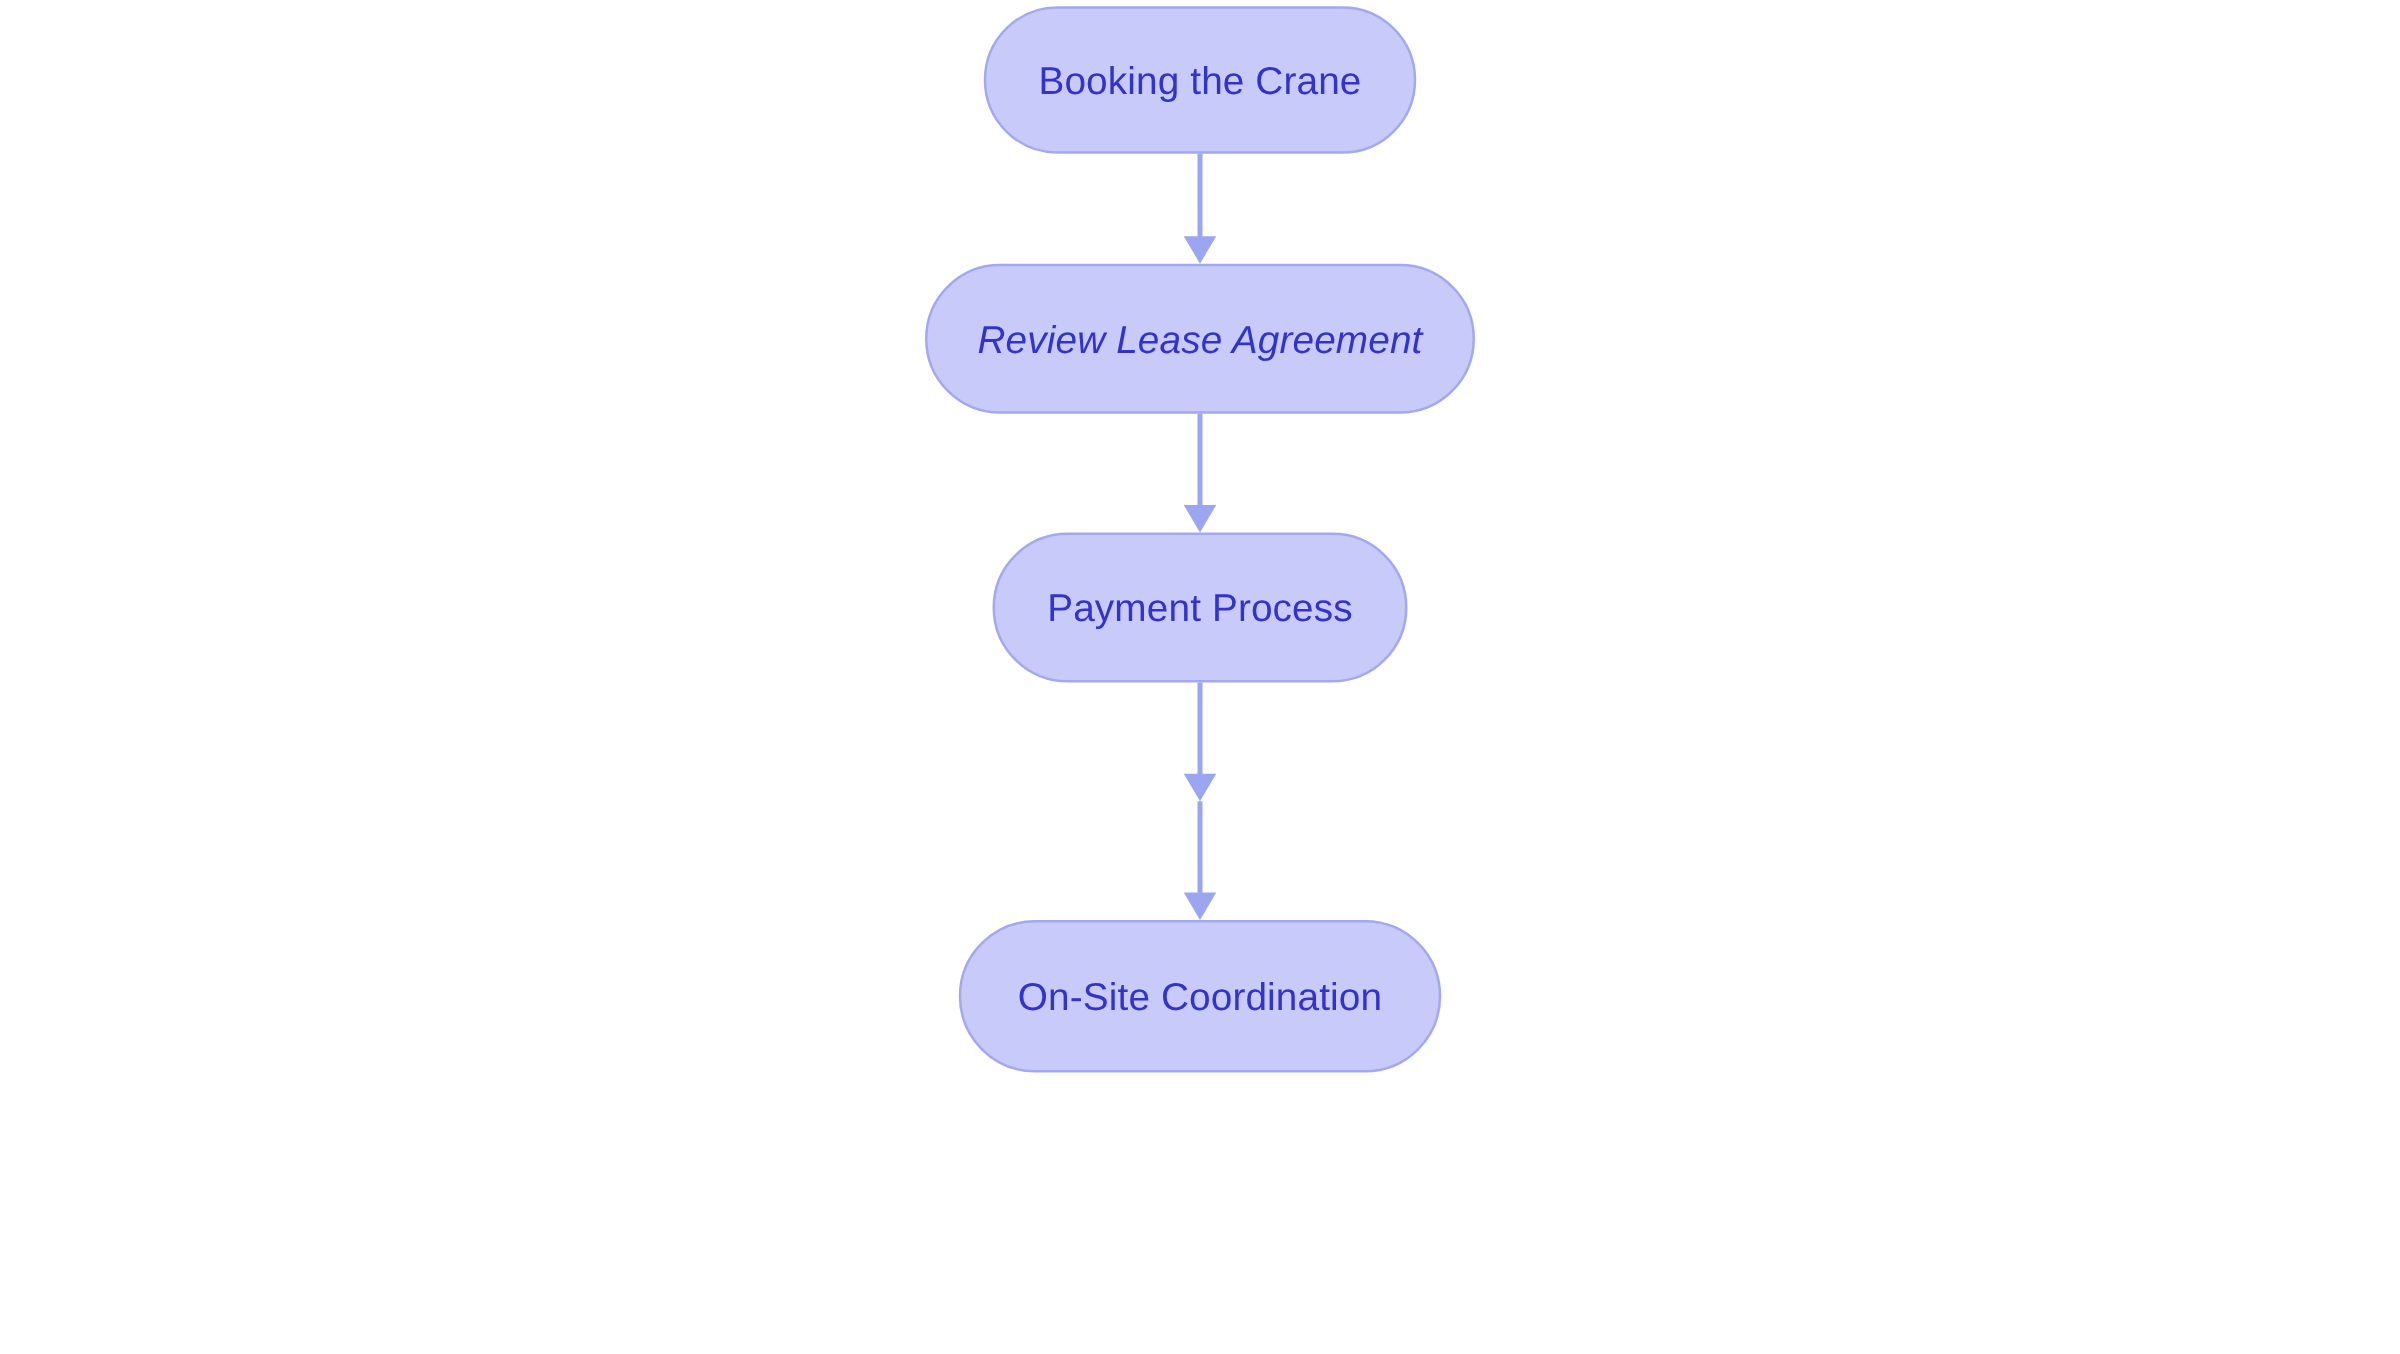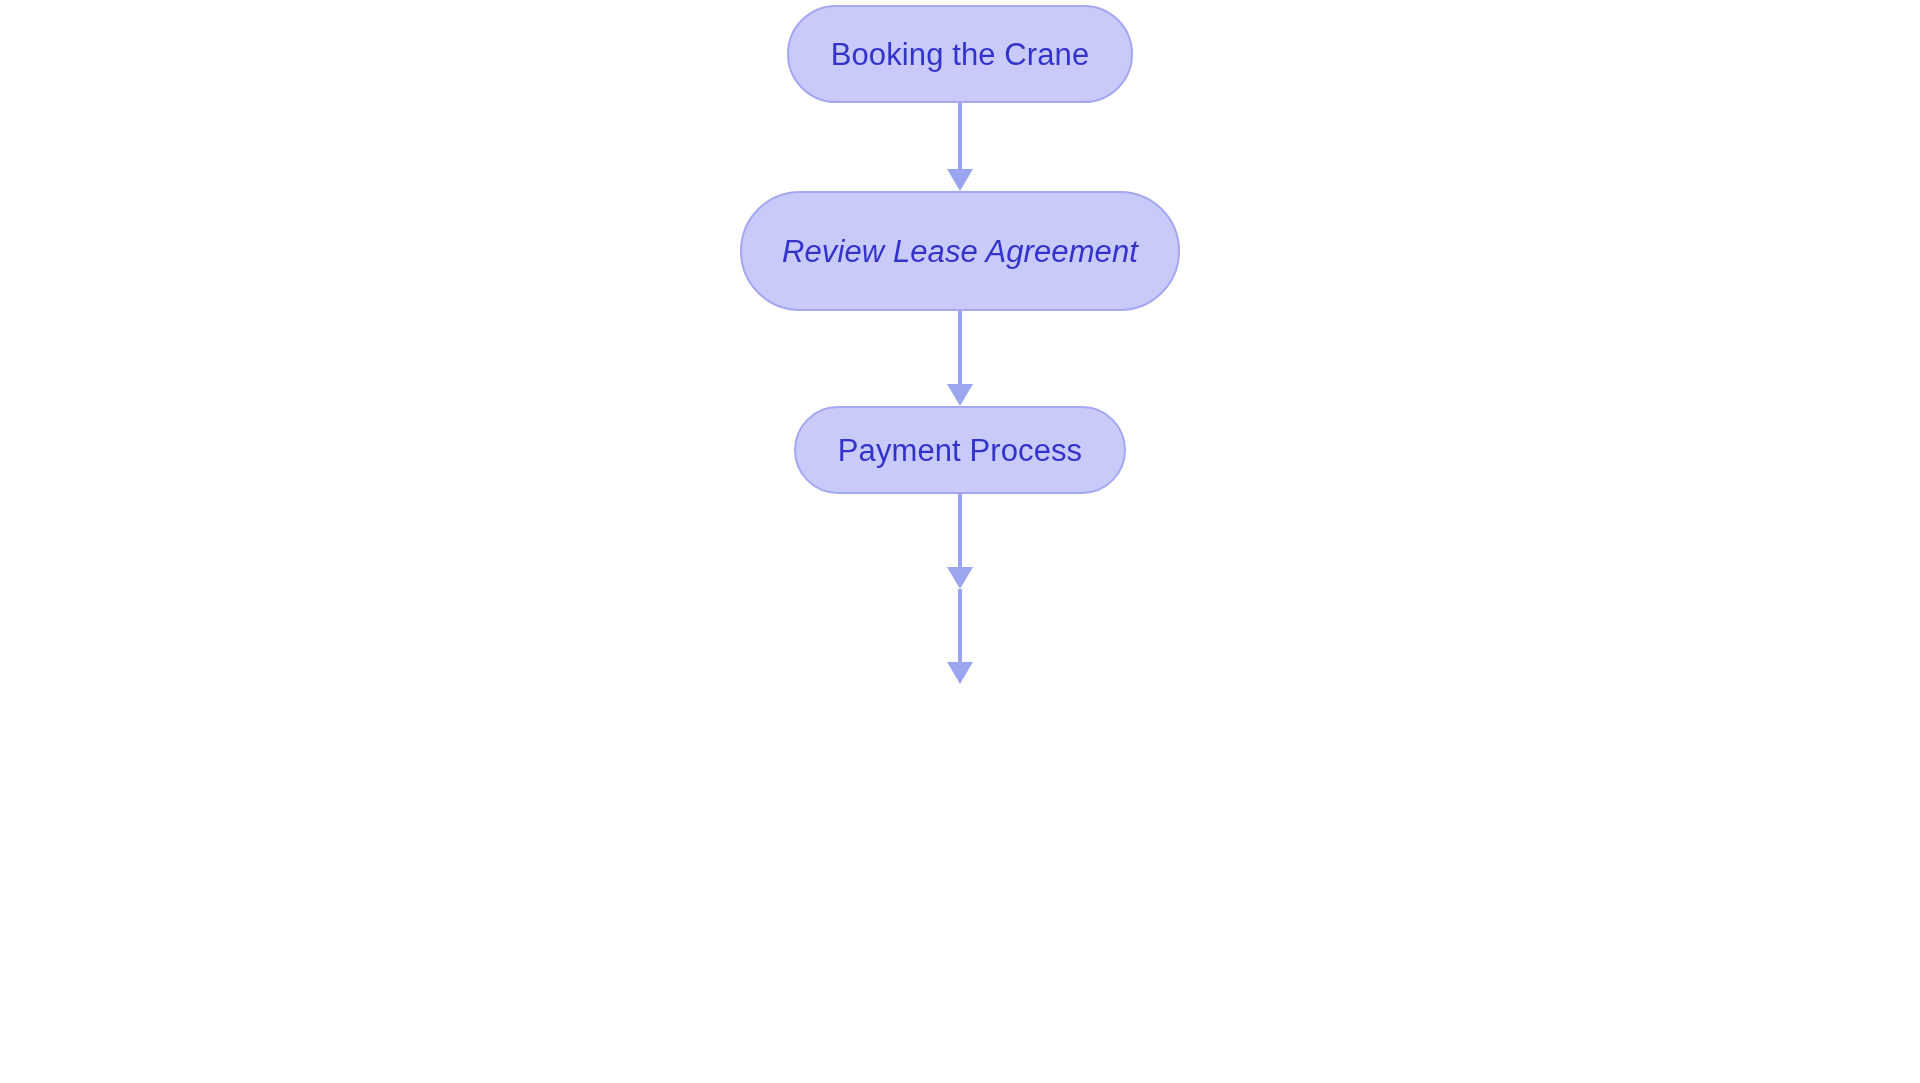--- a/index.html
+++ b/index.html
@@ -47,23 +47,23 @@
     color: #3333cc;
     font-family: "Liberation Sans", sans-serif;
     font-size: 31px;
     font-weight: 400;
     letter-spacing: 0.1px;
     white-space: nowrap;
     line-height: 1;
   }
 
   
-  .node-0 { width: 346px; height: 98px; margin-top: 5px; }
+  .node-0 { width: 346px; height: 118px; margin-top: 5px; }
   .node-1 { width: 440px; height: 120px; font-style: italic; }
-  .node-2 { width: 332px; height: 88px; justify-content: center; }
+  .node-2 { width: 332px; height: 120px; justify-content: center; }
   .node-3 { width: 518px; height: 122px; }
   .node-4 { width: 386px; height: 122px; }
 
   
   .connector {
     position: relative;
     width: 30px;
     flex: 0 0 auto;
     display: flex;
     flex-direction: column;
@@ -120,15 +120,18 @@
       <div class="connector-line"></div>
       <div class="connector-arrowhead"></div>
     </div>
 
 
     <div class="connector conn-3">
       <div class="connector-line"></div>
       <div class="connector-arrowhead"></div>
     </div>
 
+    <div class="node node-4">
+      <span class="node-label">On-Site Coordination</span>
+    </div>
 
   </div>
 </div>
 
 </body></html>

